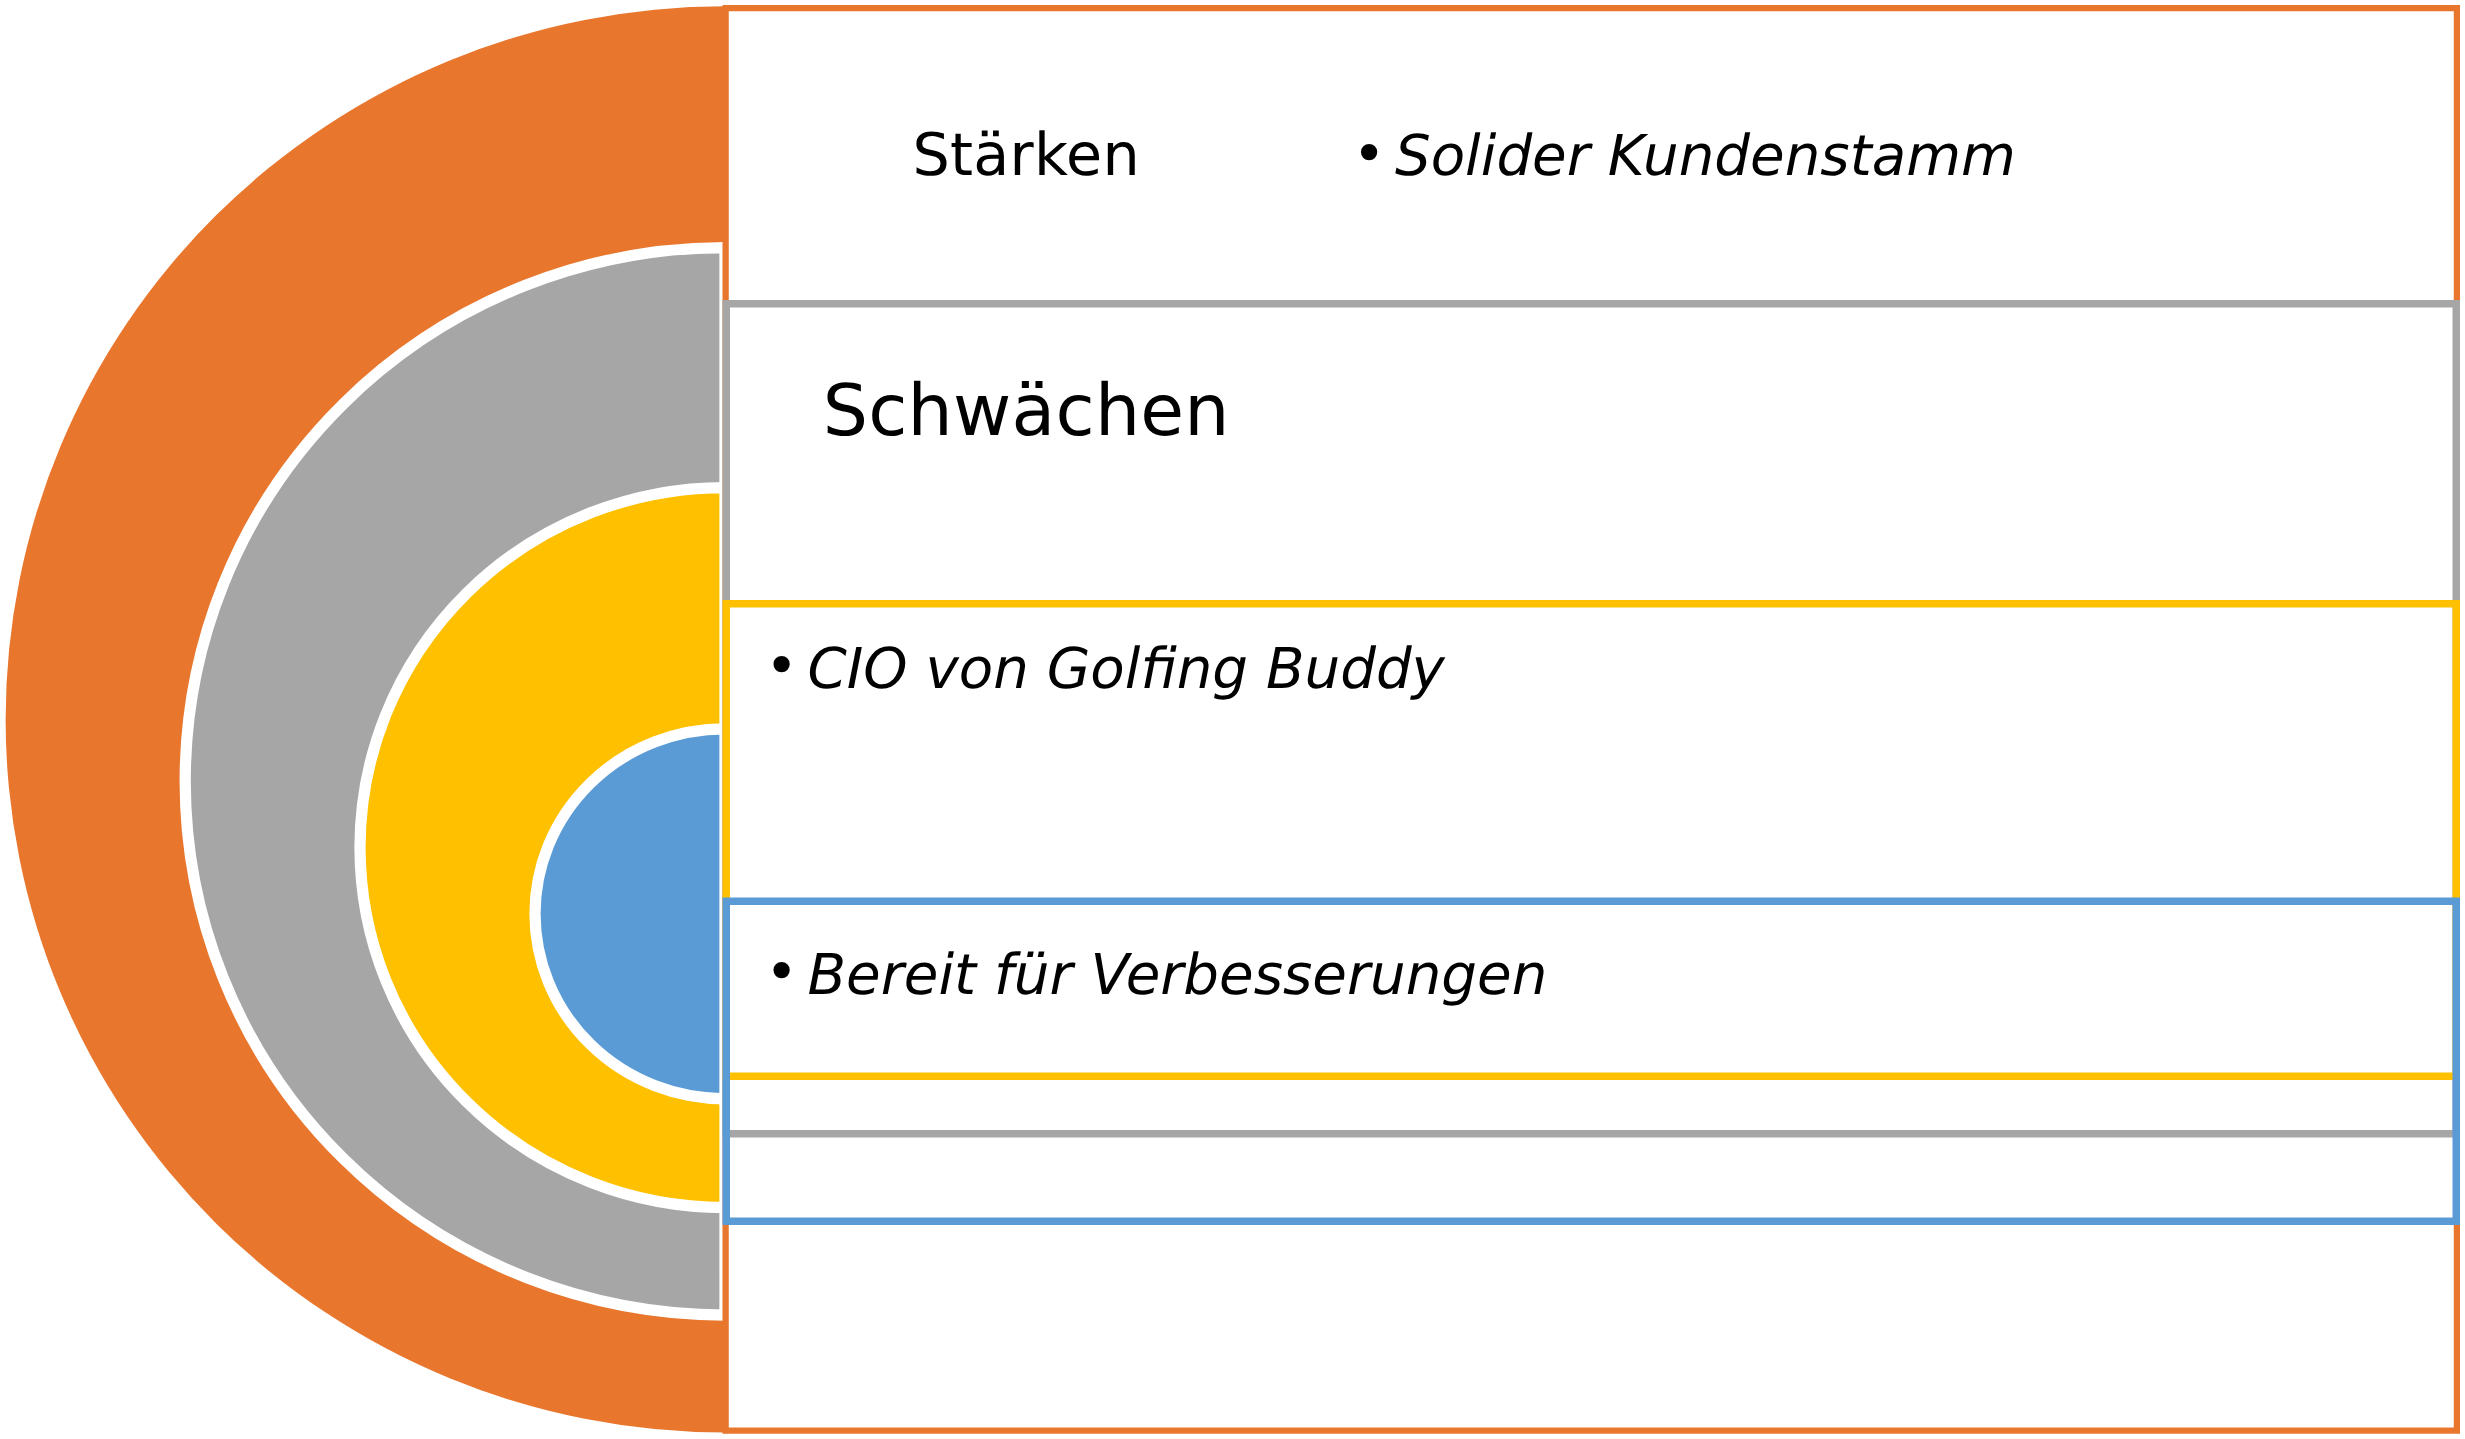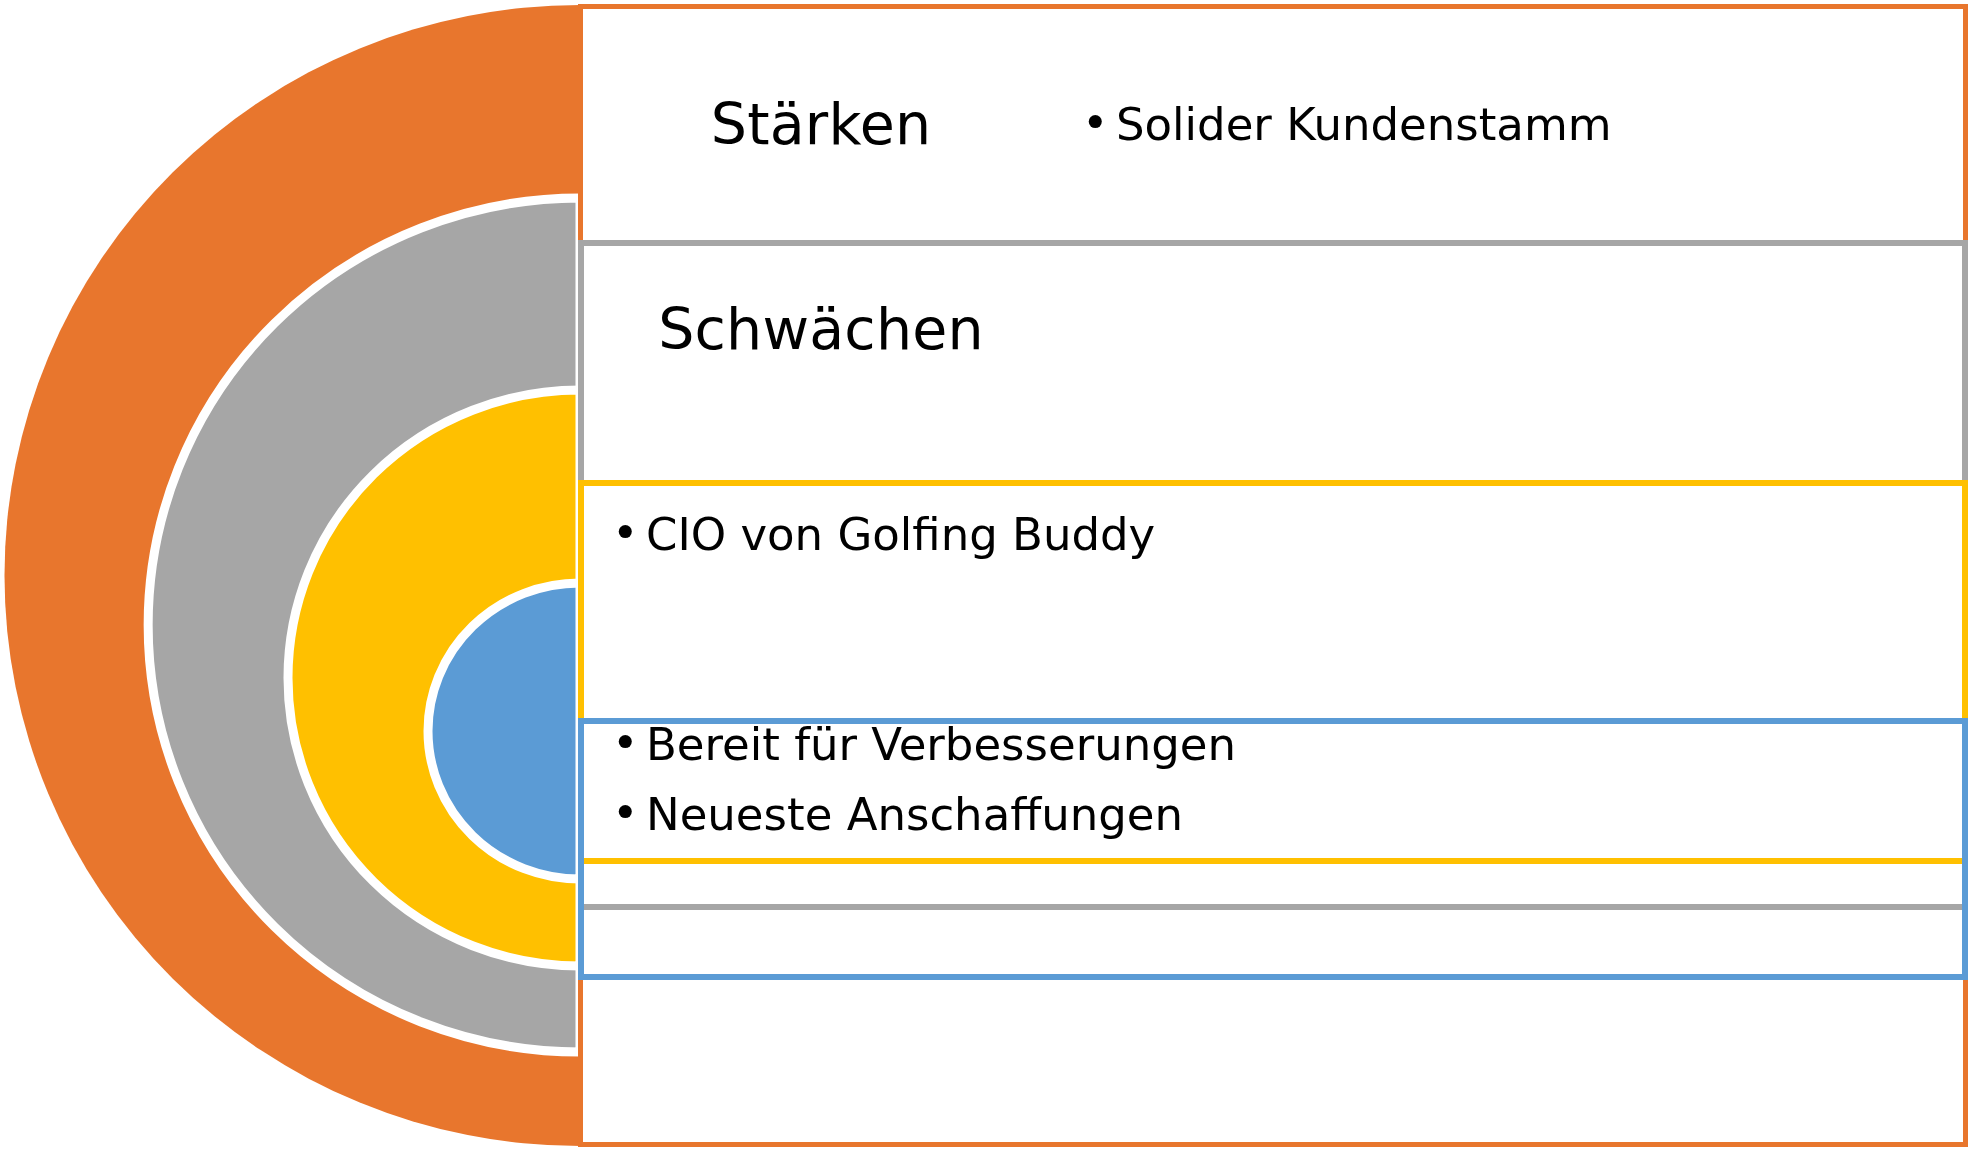--- a/index.html
+++ b/index.html
@@ -66,29 +66,30 @@
     position: absolute;
     display: flex;
     align-items: center;
     left: 586px;
     width: 1382px;
   }
   .row-label {
     flex: 0 0 470px;
     text-align: center;
     color: #000000;
-    font-size: 57px;
+    font-size: 47px;
     line-height: 1.12;
     font-weight: 400;
     letter-spacing: 0.2px;
   }
   .row-bullets {
     flex: 1 1 auto;
     padding-left: 26px;
     padding-right: 0;
+    font-style: italic;
   }
   ul.bullets {
     list-style: none;
     margin: 0;
     padding: 0;
   }
   ul.bullets li {
     position: relative;
     padding-left: 34px;
     color: #000000;
@@ -167,18 +168,17 @@
       <ul class="bullets">
         <li>CIO von Golfing Buddy</li>
       </ul>
     </div>
   </div>
 
   <div class="row row-chances">
     <div class="row-bullets">
       <ul class="bullets">
         <li>Bereit für Verbesserungen</li>
-        <li>Neueste Anschaffungen</li>
       </ul>
     </div>
   </div>
 
 </div>
 
 </body></html>

